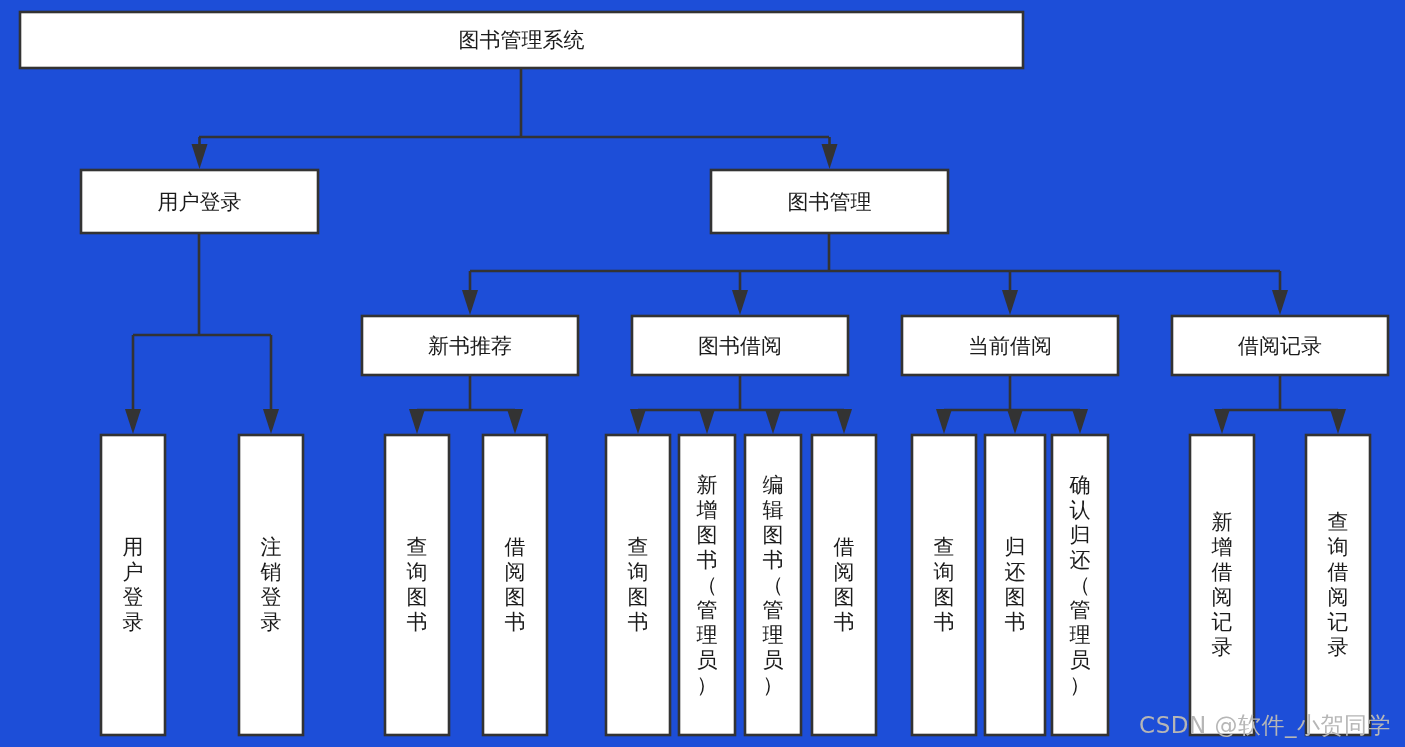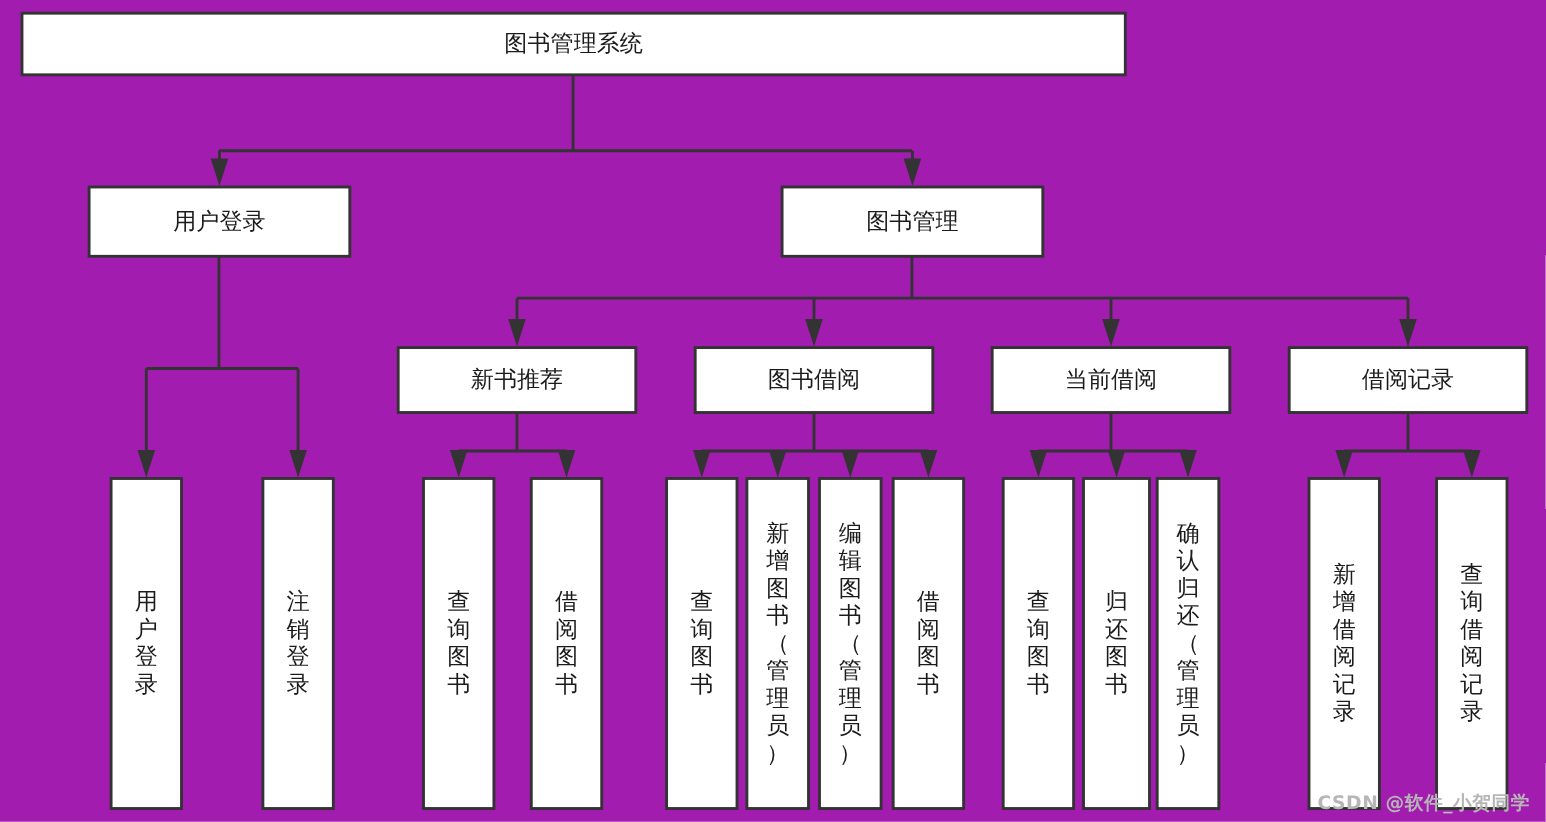--- a/index.html
+++ b/index.html
@@ -10,21 +10,21 @@
   body {
     width: 1405px;
     height: 747px;
     font-family: "DejaVu Sans", "Liberation Sans", sans-serif;
     overflow: hidden;
   }
   #diagram-root {
     position: relative;
     width: 1405px;
     height: 747px;
-    background: #a21caf;
+    background: #1d4ed8;
   }
   svg.flow {
     position: absolute;
     top: 0;
     left: 0;
     width: 1405px;
     height: 747px;
     display: block;
   }
   .node-rect {
@@ -53,26 +53,25 @@
     font-family: "DejaVu Sans", "Liberation Sans", sans-serif;
     font-size: 21px;
     fill: #1b1b1b;
     text-anchor: middle;
   }
   .watermark {
     position: absolute;
     right: 14px;
     bottom: 6px;
     font-family: "DejaVu Sans", "Liberation Sans", sans-serif;
-    font-size: 17px;
+    font-size: 23px;
     color: #b6b6b6;
     letter-spacing: 0.5px;
     white-space: nowrap;
     user-select: none;
-    font-weight: bold;
   }
 </style>
 </head>
 <body>
 
 <div id="diagram-root">
 
   <svg class="flow" viewBox="0 0 1405 747">
     <g id="edges-layer">
         <g>

